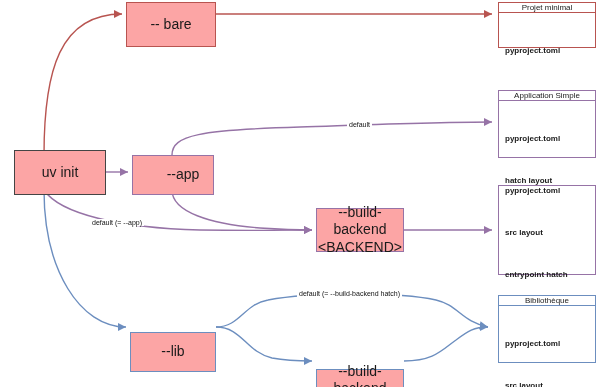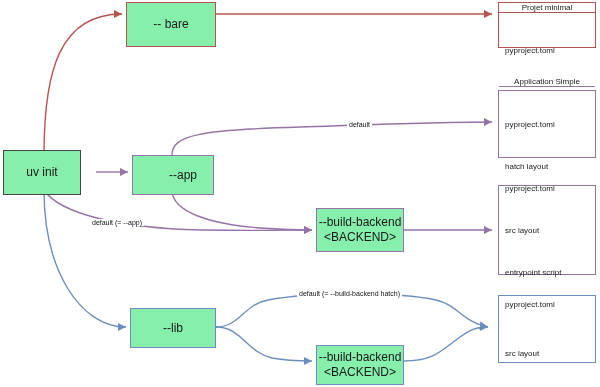--- a/index.html
+++ b/index.html
@@ -23,52 +23,52 @@
     position: absolute;
     left: 0;
     top: 0;
     width: 600px;
     height: 387px;
     pointer-events: none;
   }
   .node {
     position: absolute;
     box-sizing: border-box;
-    background: #86efac;
+    background: #fca5a5;
     border: 1px solid #666666;
     display: flex;
     align-items: center;
     justify-content: center;
     text-align: center;
-    font-size: 12px;
+    font-size: 14px;
     color: #1a1a1a;
     line-height: 1.25;
   }
   .node .label {
     display: block;
     white-space: pre-line;
   }
   .node.red { border-color: #b85450; }
   .node.purple { border-color: #9673a6; }
-  .node.blue { border-color: #6c8ebf; }
+  .node.blue { border-color: #6c8ebf; margin-top: 24px; }
   .node.black { border-color: #444444; }
 
   .listbox {
     position: absolute;
     box-sizing: border-box;
     background: #ffffff;
     border: 1px solid #666666;
     display: flex;
     flex-direction: column;
     font-size: 8px;
     color: #1a1a1a;
     gap: 33px;
   }
   .listbox.red { border-color: #b85450; }
-  .listbox.purple { border-color: #9673a6; justify-content: center; }
+  .listbox.purple { border-color: #9673a6; }
   .listbox.blue { border-color: #6c8ebf; }
   .listbox .lb-title {
     box-sizing: border-box;
     height: 20px;
     display: flex;
     align-items: center;
     justify-content: center;
     text-align: center;
     border-bottom: 1px solid #666666;
     padding: 0 3px;
@@ -76,20 +76,21 @@
   .listbox.red .lb-title { border-bottom-color: #b85450; }
   .listbox.purple .lb-title { border-bottom-color: #9673a6; }
   .listbox.blue .lb-title { border-bottom-color: #6c8ebf; }
   .listbox .lb-row {
     box-sizing: border-box;
     flex: 1 1 auto;
     display: flex;
     align-items: center;
     justify-content: flex-start;
     padding: 0 6px;
+    font-weight: bold;
   }
   .edge-label {
     position: absolute;
     font-size: 7px;
     color: #111111;
     background: #ffffff;
     padding: 0 2px;
     white-space: nowrap;
     line-height: 1;
   }
@@ -128,21 +129,21 @@
 
     <path d="M 44,190 C 44,270 80,327 126,327" fill="none" stroke="#6c8ebf" stroke-width="1.4" marker-end="url(#arrow-blue)"></path>
 
     <path d="M 216,327 C 240,327 244,304 268,300 C 310,292 400,292 436,300 C 458,305 462,322 488,327" fill="none" stroke="#6c8ebf" stroke-width="1.4" marker-end="url(#arrow-blue)"></path>
 
     <path d="M 216,327 C 242,327 246,352 272,358 C 288,361 300,361 312,361" fill="none" stroke="#6c8ebf" stroke-width="1.4" marker-end="url(#arrow-blue)"></path>
 
     <path d="M 404,361 C 434,361 442,350 456,340 C 468,331 474,327 488,327" fill="none" stroke="#6c8ebf" stroke-width="1.4" marker-end="url(#arrow-blue)"></path>
   </svg>
 
-  <div class="node black" style="left:3px; top:150px; width:78px; height:45px;">
+  <div class="node black" style="left:14px; top:150px; width:92px; height:45px;">
     <span class="label">uv init</span>
   </div>
 
   <div class="node red" style="left:126px; top:2px; width:90px; height:45px;">
     <span class="label">-- bare</span>
   </div>
 
   <div class="node purple" style="left:132px; top:155px; width:82px; height:40px;padding-left:20px;">
     <span class="label">--app</span>
   </div>
@@ -168,24 +169,25 @@
 
   <div class="listbox purple" style="left:498px; top:90px; width:98px; height:68px;">
     <div class="lb-title">Application Simple</div>
     <div class="lb-row">pyproject.toml</div>
     <div class="lb-row">hatch layout</div>
   </div>
 
   <div class="listbox purple" style="left:498px; top:185px; width:98px; height:90px;">
     <div class="lb-row">pyproject.toml</div>
     <div class="lb-row">src layout</div>
-    <div class="lb-row">entrypoint script</div>
+    <div class="lb-row">entrypoint hatch</div>
   </div>
 
   <div class="listbox blue" style="left:498px; top:295px; width:98px; height:68px;">
+    <div class="lb-title">Bibliothèque</div>
     <div class="lb-row">pyproject.toml</div>
     <div class="lb-row">src layout</div>
   </div>
 
   <div class="edge-label" style="left:347px; top:121px;">default</div>
 
   <div class="edge-label" style="left:90px; top:219px;">default (= --app)</div>
 
   <div class="edge-label" style="left:297px; top:290px;">default (= --build-backend hatch)</div>
 

